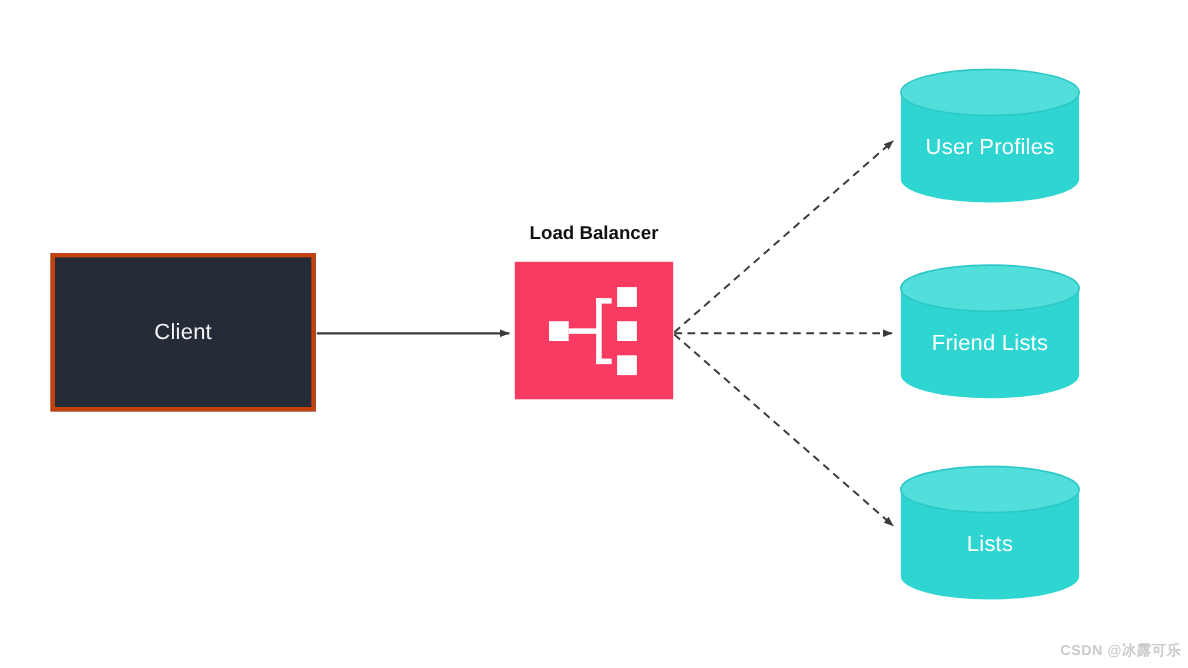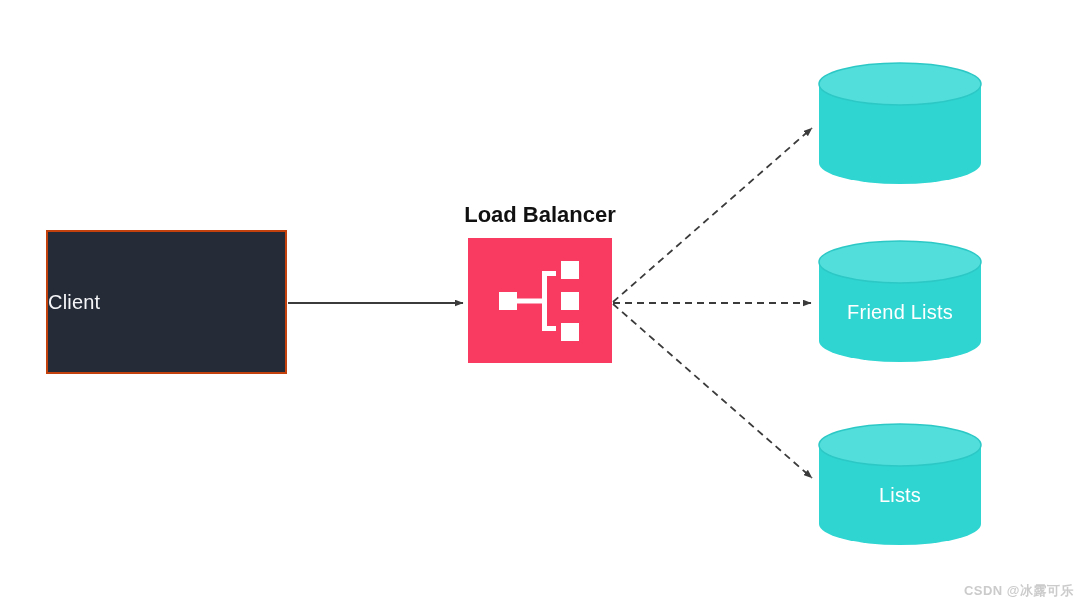--- a/index.html
+++ b/index.html
@@ -3,27 +3,27 @@
 <meta charset="utf-8">
 <style>
   html,body{margin:0;padding:0;background:#ffffff;}
   .canvas{
     position:relative;width:1080px;height:607px;background:#ffffff;overflow:hidden;
     font-family:"Liberation Sans", sans-serif;
   }
   .arrows{position:absolute;left:0;top:0;width:1080px;height:607px;pointer-events:none;}
   .client{
     position:absolute;left:46px;top:230px;width:241px;height:144px;
-    display:flex;align-items:center;justify-content:flex-start;
-    border:2px solid #c2410c;box-sizing:border-box;
+    display:flex;align-items:center;justify-content:center;
+    border:4px solid #c2410c;box-sizing:border-box;
   }
   .client span{color:#f5f6f8;font-size:20px;letter-spacing:0.2px;}
   .lb-label{
     position:absolute;left:448px;top:202px;width:184px;text-align:center;
-    color:#111111;font-size:22px;font-weight:600;
+    color:#111111;font-size:17px;font-weight:600;
   }
   .lb{
     position:absolute;left:468px;top:238px;width:144px;height:125px;
     display:flex;align-items:center;justify-content:center;
   }
   .cyl{position:absolute;left:818px;width:164px;height:123px;}
   .cyl svg{position:absolute;left:0;top:0;width:164px;height:123px;}
   .cyl-label{
     position:absolute;left:0;right:0;top:22px;bottom:0;
     display:flex;align-items:center;justify-content:center;
@@ -69,20 +69,21 @@
         <rect x="62" y="65" width="18" height="18"></rect>
       </g>
     </svg>
   </div>
 
   <div class="cyl" style="top:62px">
     <svg viewBox="0 0 164 123" xmlns="http://www.w3.org/2000/svg">
       <path d="M1,22 L1,101 A81,21 0 0 0 163,101 L163,22 Z" fill="#2ED5D1"></path>
       <ellipse cx="82" cy="22" rx="81" ry="21" stroke-width="1.5" stroke="#2CC8C6" fill="#52DEDB"></ellipse>
     </svg>
+    <span class="cyl-label">User Profiles</span>
   </div>
 
   <div class="cyl" style="top:240px">
     <svg viewBox="0 0 164 123" xmlns="http://www.w3.org/2000/svg">
       <path d="M1,22 L1,101 A81,21 0 0 0 163,101 L163,22 Z" fill="#2ED5D1"></path>
       <ellipse cx="82" cy="22" rx="81" ry="21" stroke-width="1.5" stroke="#2CC8C6" fill="#52DEDB"></ellipse>
     </svg>
     <span class="cyl-label">Friend Lists</span>
   </div>
 

